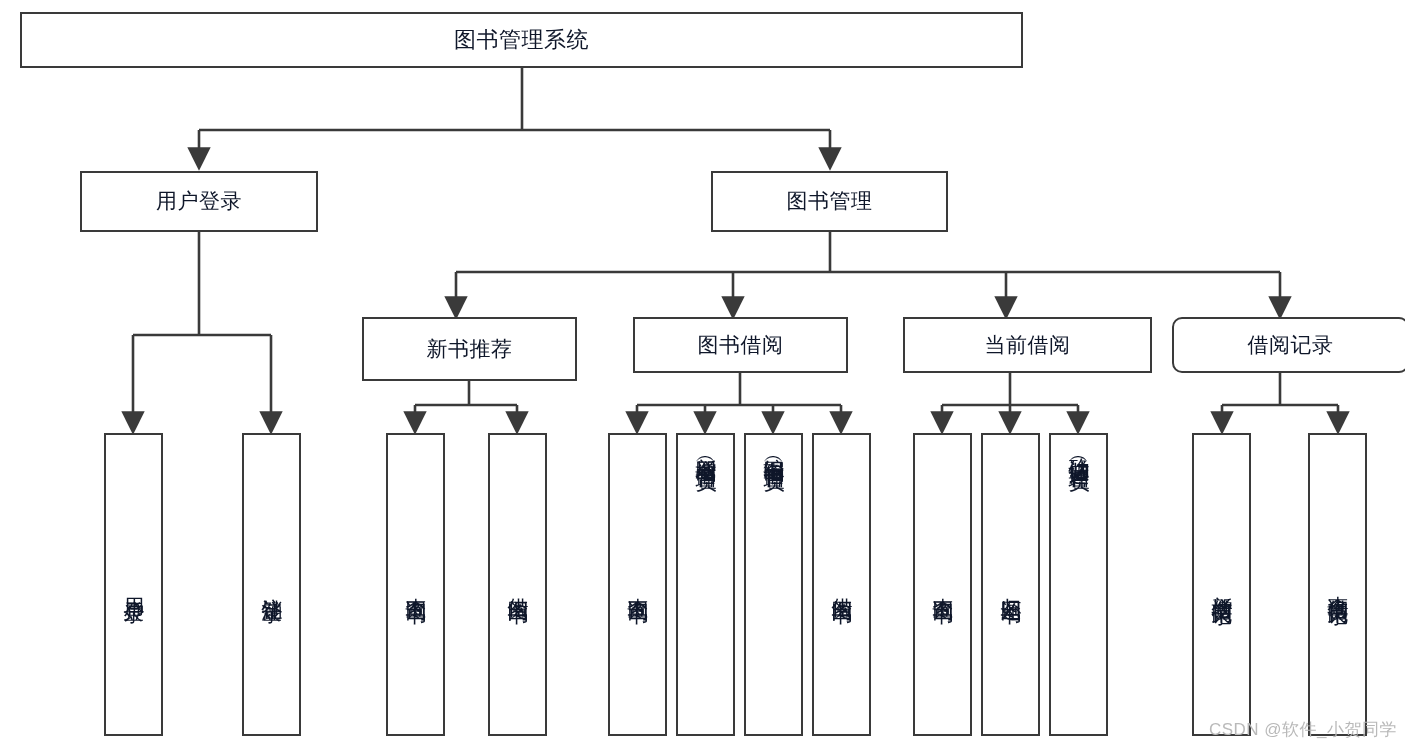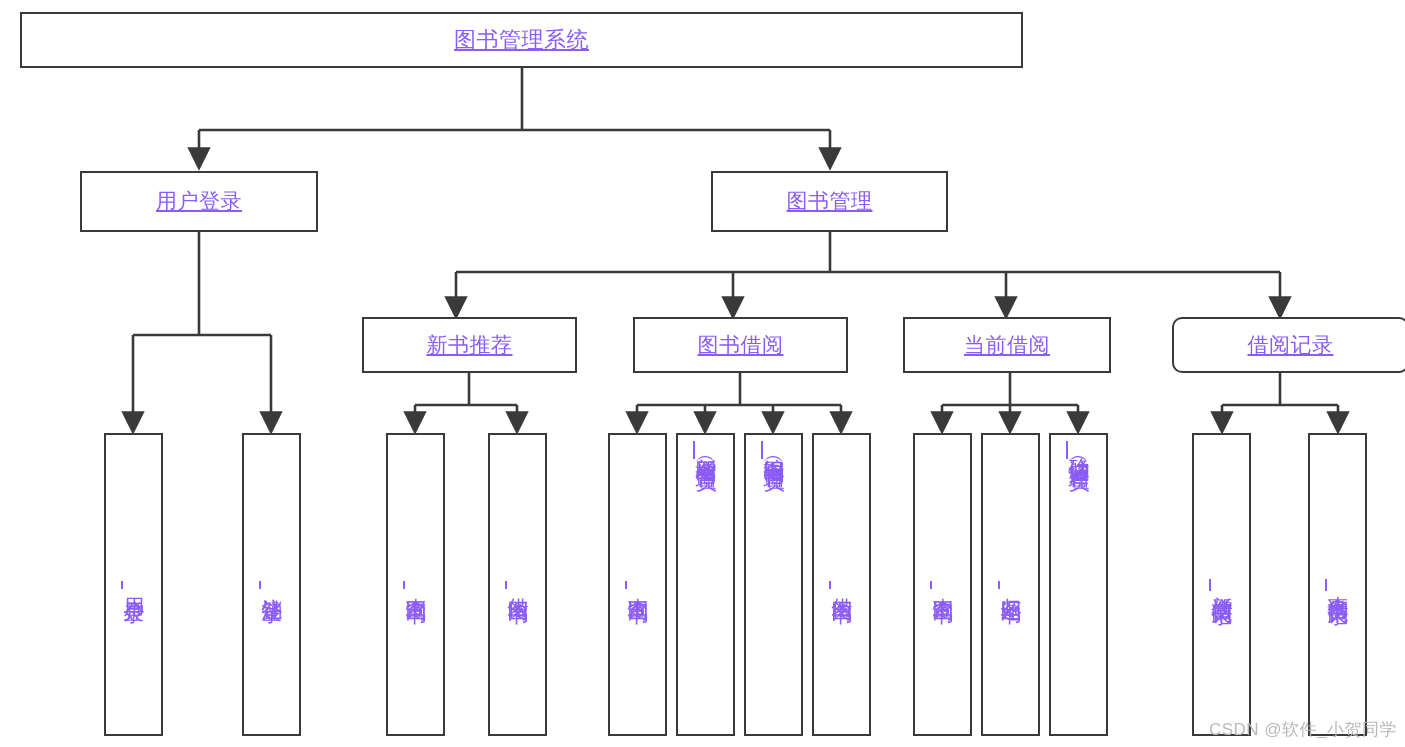--- a/index.html
+++ b/index.html
@@ -28,23 +28,22 @@
     height: 747px;
   }
   .node {
     position: absolute;
     box-sizing: border-box;
     background: #ffffff;
     border: 2.5px solid #3a3a3a;
     display: flex;
     align-items: center;
     justify-content: center;
-    color: #8b5cf6;
+    color: #0f172a;
     z-index: 3;
-    text-decoration: underline;
   }
   .node .node-label {
     display: block;
     text-align: center;
     line-height: 1.18;
     letter-spacing: 0.5px;
   }
   .node.horizontal .node-label {
     writing-mode: horizontal-tb;
     font-size: 21px;
@@ -140,29 +139,29 @@
   </div>
 
   <div class="node horizontal" style="left:80px; top:171px; width:238px; height:61px;">
     <span class="node-label">用户登录</span>
   </div>
 
   <div class="node horizontal" style="left:711px; top:171px; width:237px; height:61px;align-items:center;">
     <span class="node-label">图书管理</span>
   </div>
 
-  <div class="node horizontal" style="left:362px; top:317px; width:215px; height:56px;">
+  <div class="node horizontal" style="left:362px; top:317px; width:215px; height:64px;">
     <span class="node-label">新书推荐</span>
   </div>
 
   <div class="node horizontal" style="left:633px; top:317px; width:215px; height:56px;">
     <span class="node-label">图书借阅</span>
   </div>
 
-  <div class="node horizontal" style="left:903px; top:317px; width:208px; height:56px;">
+  <div class="node horizontal" style="left:903px; top:317px; width:249px; height:56px;">
     <span class="node-label">当前借阅</span>
   </div>
 
   <div class="node horizontal" style="left:1172px; top:317px; width:237px; height:56px;border-radius:10px;">
     <span class="node-label">借阅记录</span>
   </div>
 
   <div class="node vertical center-v" style="left:104px; top:433px; width:59px; height:303px;">
     <span class="node-label">用户登录</span>
   </div>

